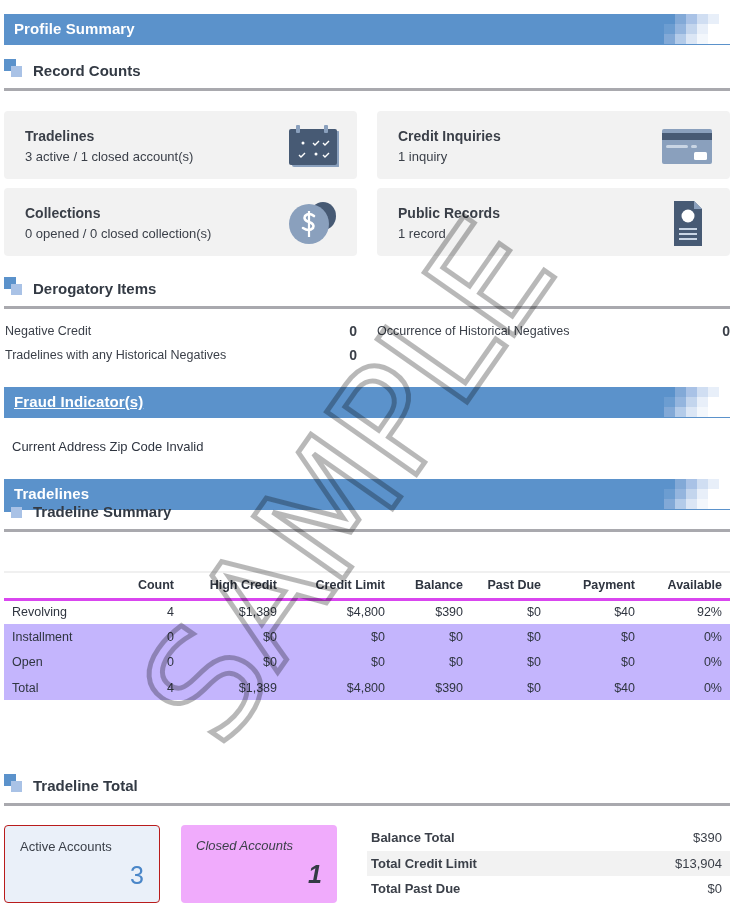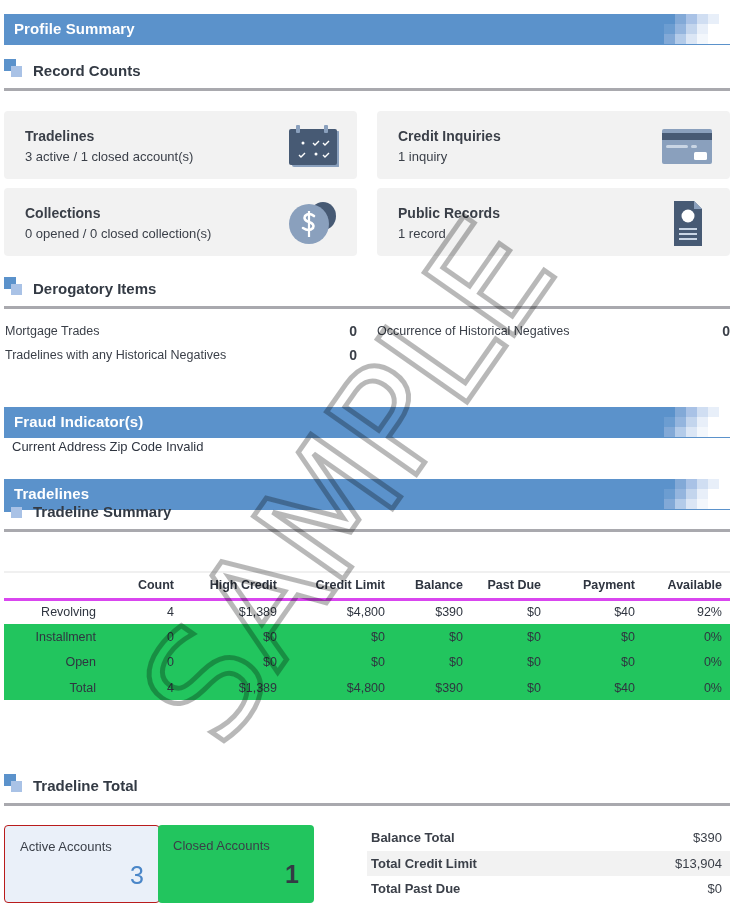--- a/index.html
+++ b/index.html
@@ -29,26 +29,26 @@
 
   .derog { position: absolute; font-size: 12.5px; color: #3a3f48; }
   .derog .num { position: absolute; font-weight: bold; font-size: 14px; }
 
   .fraud-text { position: absolute; left: 12px; top: 439px; font-size: 13px; color: #2f3540; }
 
   table.ts { position: absolute; left: 4px; top: 571px; width: 726px; border-collapse: collapse; font-size: 12.5px; color: #2f3540; }
   table.ts th { font-weight: bold; text-align: right; height: 27px; border-top: 2px solid #f0f0f0; border-bottom: 3px solid #d946ef; padding-right: 8px; }
   table.ts th:first-child { text-align: left; }
   table.ts td { height: 25.3px; text-align: right; padding-right: 8px; }
-  table.ts td:first-child { text-align: right; padding-left: 8px; }
-  table.ts tr.alt td { background: #22c55e; margin-top: 16px; }
+  table.ts td:first-child { text-align: left; padding-left: 8px; }
+  table.ts tr.alt td { background: #c4b5fd; margin-top: 16px; }
 
   .tot-card { position: absolute; top: 825px; width: 156px; height: 78px; border-radius: 4px; }
   .tot-card.active { left: 4px; background: #eaf0f9; border: 1px solid #b91c1c; }
-  .tot-card.closed { left: 158px; background: #22c55e; }
+  .tot-card.closed { left: 181px; background: #f0abfc; font-style: italic; }
   .tot-card .t-label { position: absolute; left: 15px; top: 13px; font-size: 13px; color: #3a3f48; }
   .tot-card .t-val { position: absolute; right: 15px; top: 35px; font-size: 25px; }
   .tot-card.active .t-val { color: #4a86c8; }
   .tot-card.closed .t-val { color: #333a44; font-weight: bold; }
 
   .tot-list { position: absolute; left: 367px; top: 825px; width: 363px; font-size: 13px; font-weight: bold; color: #3a3f48; }
   .tot-list .row { position: relative; height: 25.5px; }
   .tot-list .row.alt { background: #f2f2f2; }
   .tot-list .row .l { position: absolute; left: 4px; top: 5px; }
   .tot-list .row .v { position: absolute; right: 8px; top: 5px; font-weight: normal; }
@@ -145,33 +145,33 @@
 
 <div class="sub-head" style="top:277px;">
   <div class="marker">
       <div class="a"></div>
       <div class="b"></div>
     </div>
   <div class="title">Derogatory Items</div>
 </div>
 
 <div class="derog" style="left:5px;top:324px;width:352px;">
-  <span>Mortgage Trades</span>
+  <span>Negative Credit</span>
   <span class="num" style="right:0;top:-1px;">0</span>
 </div>
 <div class="derog" style="left:5px;top:348px;width:352px;">
   <span>Tradelines with any Historical Negatives</span>
   <span class="num" style="right:0;top:-1px;">0</span>
 </div>
 <div class="derog" style="left:377px;top:324px;width:353px;">
   <span>Occurrence of Historical Negatives</span>
   <span class="num" style="right:0;top:-1px;">0</span>
 </div>
 
-<div class="banner" style="top:407px;">
+<div class="banner" style="top:387px;text-decoration:underline;">
   <span>Fraud Indicator(s)</span>
   <div class="fade">
     <span style="left:0;top:0;background:#5b92cb"></span>
       <span style="left:11px;top:0;background:#82a9d7"></span>
       <span style="left:22px;top:0;background:#a9c2e6"></span>
       <span style="left:33px;top:0;background:#d0def2"></span>
       <span style="left:44px;top:0;background:#e8eff9"></span>
       <span style="left:55px;top:0;background:#ffffff"></span>
     <span style="left:0;top:10px;background:#6c9dd1"></span>
       <span style="left:11px;top:10px;background:#94b5de"></span>

